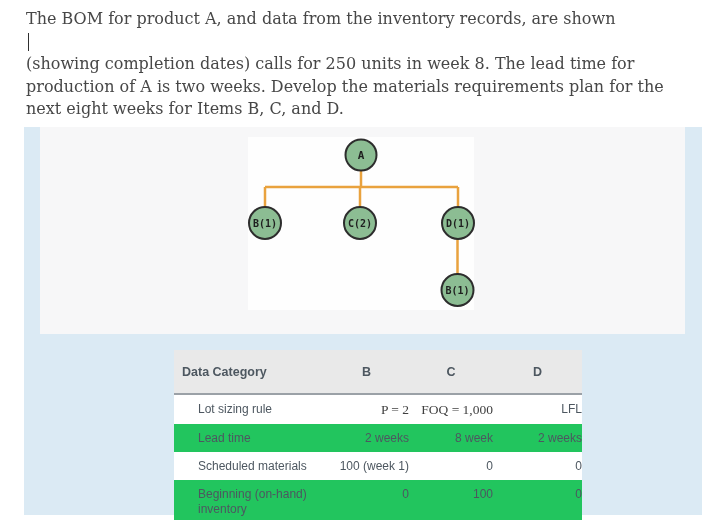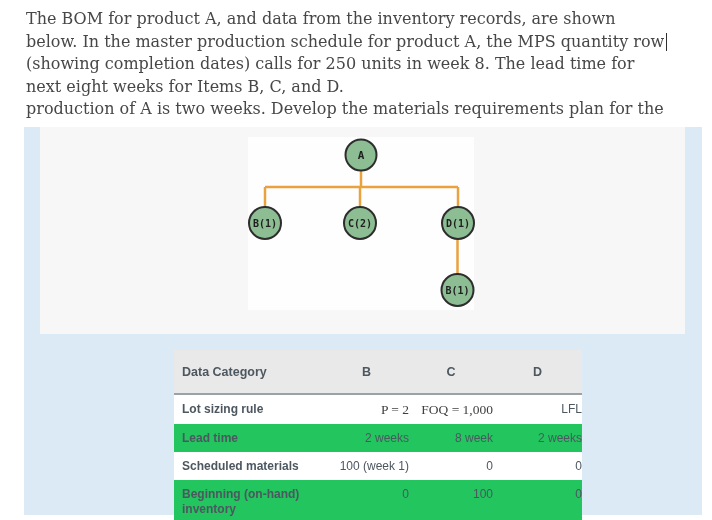--- a/index.html
+++ b/index.html
@@ -36,36 +36,36 @@
   .data-table col.c-label { width: 150px; }
   .data-table col.c-b { width: 85px; }
   .data-table col.c-c { width: 84px; }
   .data-table col.c-d { width: 89px; }
   .data-table th { background: #e9e9e9; border-bottom: 2px solid #9ba1a7;
                    height: 44px; font-size: 12.5px; font-weight: bold; color: #4d5760;
                    text-align: center; vertical-align: middle; }
   .data-table th.label-cell { text-align: left; padding-left: 8px; }
   .data-table td { vertical-align: top; padding-top: 7px; padding-bottom: 6px;
                    text-align: right; height: 28px; }
-  .data-table td.label-cell { text-align: left; padding-left: 8px; padding-right: 6px;
-                              line-height: 15px; font-weight: bold; }
+  .data-table td.label-cell { text-align: left; padding-left: 24px; padding-right: 6px;
+                              line-height: 15px; }
   .data-table tr.row-alt { background: #22c55e; }
   .data-table tr.row-plain { background: #ffffff; }
   .data-table td.math { font-family: "Liberation Serif", serif; font-size: 13.5px;
                         color: #3f3f3f; }
 </style>
 </head>
 <body>
 
 <div class="intro">
   <div class="line"><span>The BOM for product A, and data from the inventory records, are shown</span></div>
-  <div class="line"><span>below. In the master production schedule for product A, the MPS quantity row</span><span class="caret"></span></div>
+  <div class="line"><span class="caret"></span></div>
   <div class="line"><span>(showing completion dates) calls for 250 units in week 8. The lead time for</span></div>
+  <div class="line"><span>production of A is two weeks. Develop the materials requirements plan for the</span></div>
   <div class="line"><span>next eight weeks for Items B, C, and D.</span></div>
-  <div class="line"><span>production of A is two weeks. Develop the materials requirements plan for the</span></div>
 </div>
 
 <div class="blue-panel">
 
   <div class="gray-panel">
     <div class="bom-card">
       <svg width="226" height="173" viewBox="0 0 226 173">
 
         <g stroke="#e9a23e" stroke-width="2.5" fill="none">
           <path d="M113 33 L113 50"></path>

